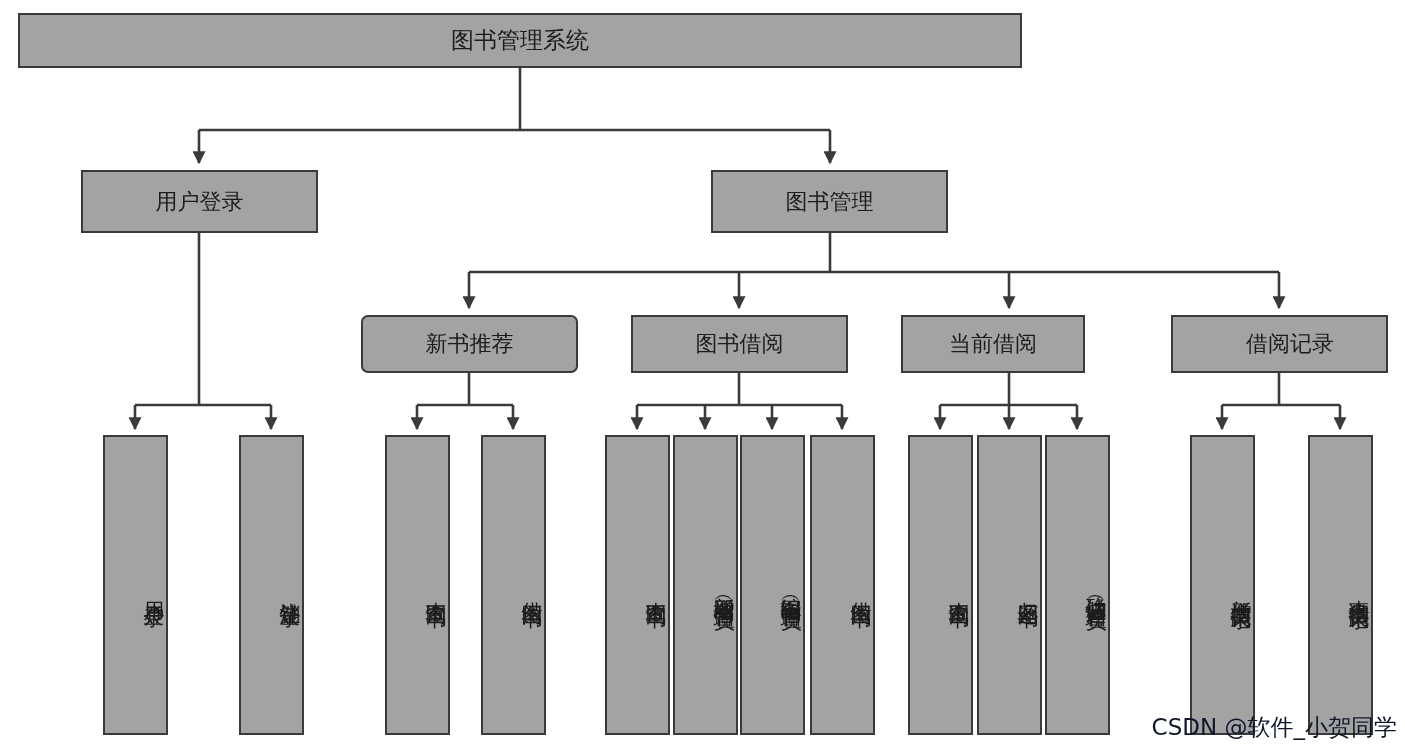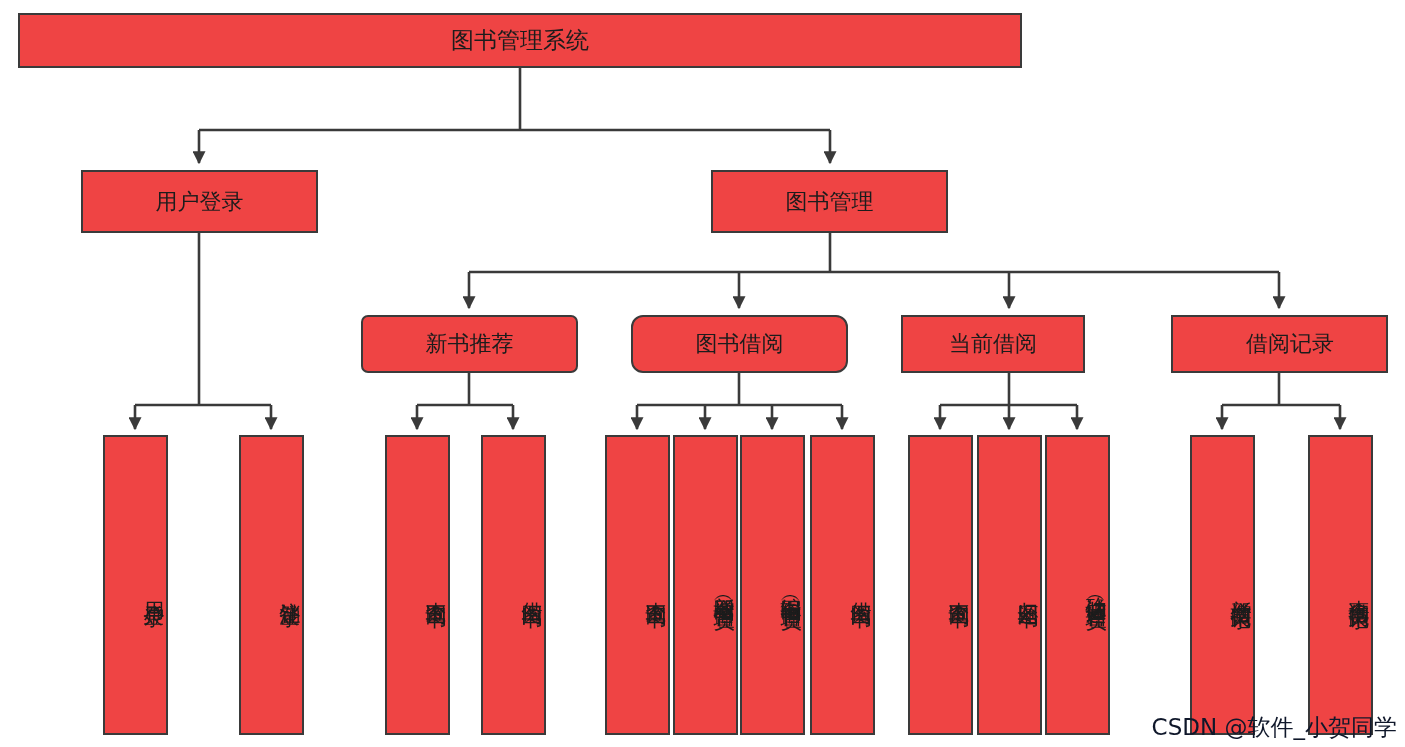--- a/index.html
+++ b/index.html
@@ -15,21 +15,21 @@
     width: 1405px;
     height: 747px;
     background: #ffffff;
     overflow: hidden;
   }
   
   .node {
     position: absolute;
     box-sizing: border-box;
     border: 2.5px solid #3a3a3a;
-    background: #ef4444;
+    background: #a3a3a3;
     display: flex;
     align-items: center;
     justify-content: center;
     color: #1c1c1c;
     line-height: 1.18;
   }
   .node.root {
     font-size: 23px;
   }
   .node.lvl2 {
@@ -139,21 +139,21 @@
   <div class="node lvl2" style="left:81px; top:170px; width:237px; height:63px;">
     <span>用户登录</span>
   </div>
   <div class="node lvl2" style="left:711px; top:170px; width:237px; height:63px;">
     <span>图书管理</span>
   </div>
 
   <div class="node lvl3" style="left:361px; top:315px; width:217px; height:58px;border-radius:7px;">
     <span>新书推荐</span>
   </div>
-  <div class="node lvl3" style="left:631px; top:315px; width:217px; height:58px;border-radius:12px;">
+  <div class="node lvl3" style="left:631px; top:315px; width:217px; height:58px;">
     <span>图书借阅</span>
   </div>
   <div class="node lvl3" style="left:901px; top:315px; width:184px; height:58px;">
     <span>当前借阅</span>
   </div>
   <div class="node lvl3" style="left:1171px; top:315px; width:217px; height:58px;padding-left:21px;">
     <span>借阅记录</span>
   </div>
 
   <div class="node leaf" style="left:103px; top:435px; width:65px; height:300px;">

